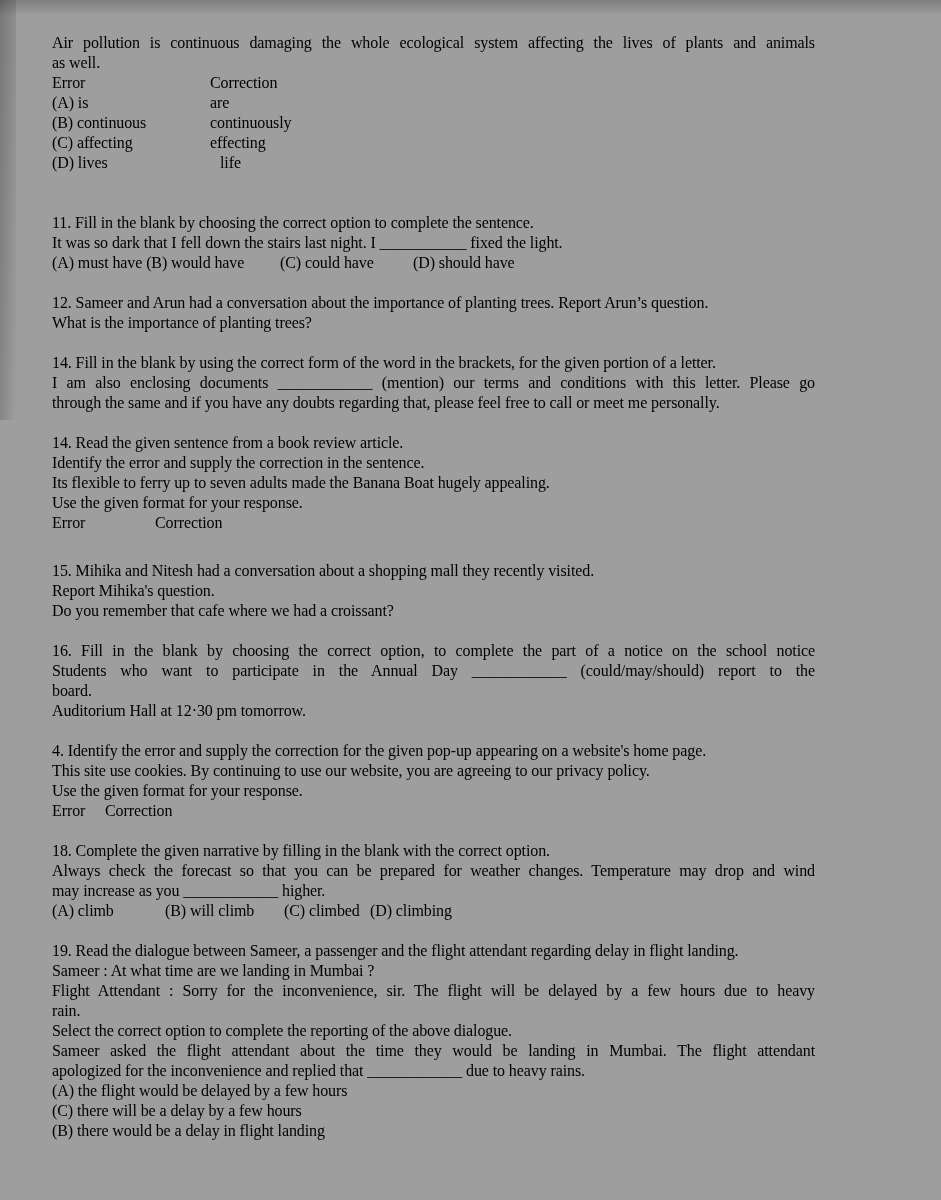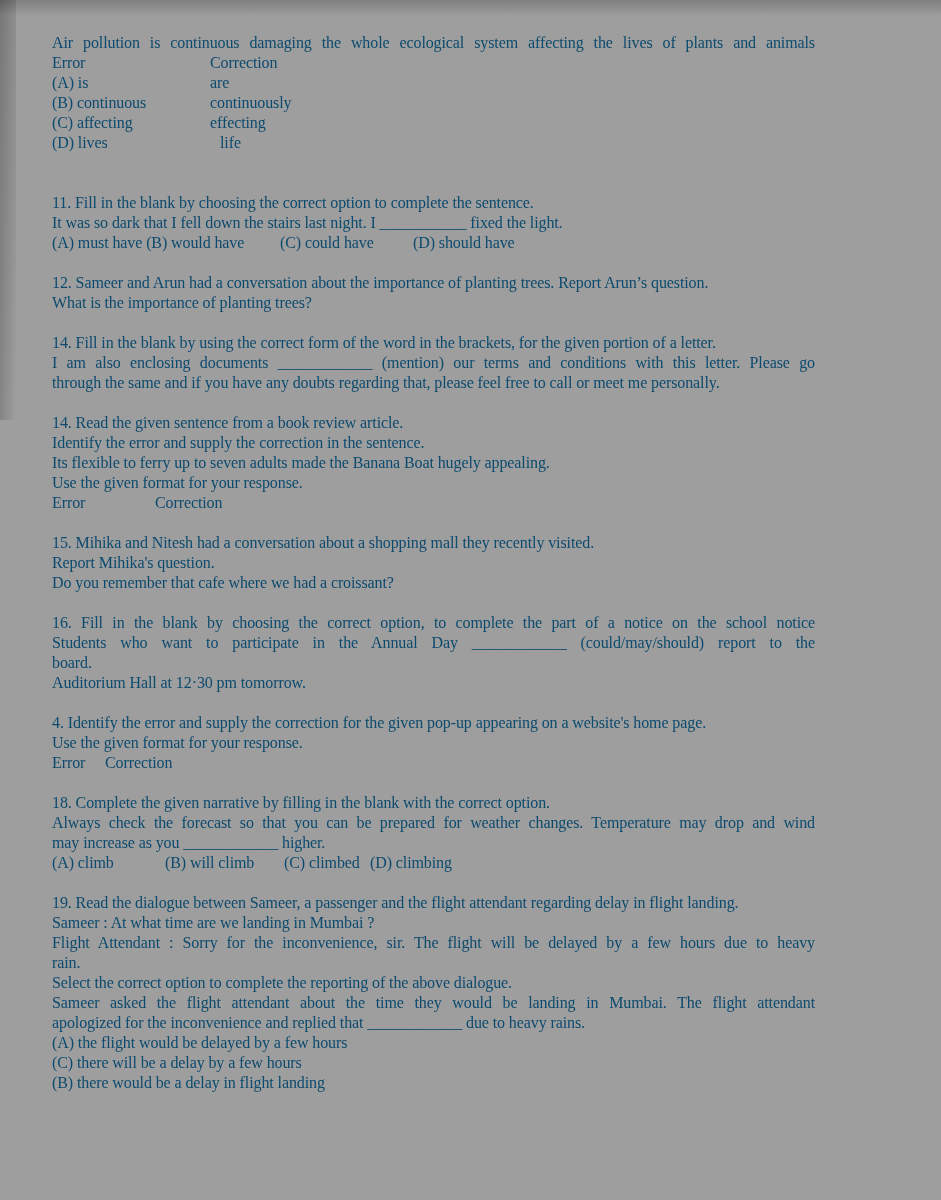--- a/index.html
+++ b/index.html
@@ -34,21 +34,21 @@
     width: 16px; height: 420px;
     background: linear-gradient(to right, rgba(0,0,0,0.16), rgba(0,0,0,0)),
                 linear-gradient(to bottom, rgba(0,0,0,0.10), rgba(0,0,0,0));
     pointer-events: none;
   }
   #content {
     position: absolute;
     left: 52px;
     top: 33px;
     width: 763px;
-    color: #0c4a6e;
+    color: #000000;
     font-size: 16px;
     line-height: 20px;
     letter-spacing: -0.1px;
   }
   .block { margin: 0; }
   .line {
     position: relative;
     min-height: 20px;
     white-space: nowrap;
   }
@@ -63,20 +63,21 @@
     white-space: nowrap;
   }
 </style>
 </head>
 <body>
 
 <div id="page">
   <div id="content">
       <div class="block">
         <div class="line justify"><span>Air pollution is continuous damaging the whole ecological system affecting the lives of plants and animals</span></div>
+        <div class="line"><span>as well.</span></div>
         <div class="line"><span>Error</span><span class="seg-abs" style="left: 158px;">Correction</span></div>
         <div class="line"><span>(A) is</span><span class="seg-abs" style="left: 158px;">are</span></div>
         <div class="line"><span>(B) continuous</span><span class="seg-abs" style="left: 158px;">continuously</span></div>
         <div class="line"><span>(C) affecting</span><span class="seg-abs" style="left: 158px;">effecting</span></div>
         <div class="line"><span>(D) lives</span><span class="seg-abs" style="left: 168px;">life</span></div>
       </div>
       <div class="block" style="margin-top: 40px;">
         <div class="line"><span>11. Fill in the blank by choosing the correct option to complete the sentence.</span></div>
         <div class="line"><span>It was so dark that I fell down the stairs last night. I ___________ fixed the light.</span></div>
         <div class="line"><span>(A) must have (B) would have</span><span class="seg-abs" style="left: 228px;">(C) could have</span><span class="seg-abs" style="left: 361px;">(D) should have</span></div>
@@ -90,33 +91,34 @@
         <div class="line justify"><span>I am also enclosing documents ____________ (mention) our terms and conditions with this letter. Please go</span></div>
         <div class="line"><span>through the same and if you have any doubts regarding that, please feel free to call or meet me personally.</span></div>
       </div>
       <div class="block" style="margin-top: 20px;">
         <div class="line"><span>14. Read the given sentence from a book review article.</span></div>
         <div class="line"><span>Identify the error and supply the correction in the sentence.</span></div>
         <div class="line"><span>Its flexible to ferry up to seven adults made the Banana Boat hugely appealing.</span></div>
         <div class="line"><span>Use the given format for your response.</span></div>
         <div class="line"><span>Error</span><span class="seg-abs" style="left: 103px;">Correction</span></div>
       </div>
-      <div class="block" style="margin-top: 20px;">
+      <div class="block" style="margin-top: 28px;">
         <div class="line"><span>15. Mihika and Nitesh had a conversation about a shopping mall they recently visited.</span></div>
         <div class="line"><span>Report Mihika's question.</span></div>
         <div class="line"><span>Do you remember that cafe where we had a croissant?</span></div>
       </div>
       <div class="block" style="margin-top: 20px;">
         <div class="line justify"><span>16. Fill in the blank by choosing the correct option, to complete the part of a notice on the school notice</span></div>
         <div class="line justify"><span>Students who want to participate in the Annual Day ____________ (could/may/should) report to the</span></div>
         <div class="line"><span>board.</span></div>
         <div class="line"><span>Auditorium Hall at 12·30 pm tomorrow.</span></div>
       </div>
       <div class="block" style="margin-top: 20px;">
         <div class="line"><span>4. Identify the error and supply the correction for the given pop-up appearing on a website's home page.</span></div>
+        <div class="line"><span>This site use cookies. By continuing to use our website, you are agreeing to our privacy policy.</span></div>
         <div class="line"><span>Use the given format for your response.</span></div>
         <div class="line"><span>Error</span><span class="seg-abs" style="left: 53px;">Correction</span></div>
       </div>
       <div class="block" style="margin-top: 20px;">
         <div class="line"><span>18. Complete the given narrative by filling in the blank with the correct option.</span></div>
         <div class="line justify"><span>Always check the forecast so that you can be prepared for weather changes. Temperature may drop and wind</span></div>
         <div class="line"><span>may increase as you ____________ higher.</span></div>
         <div class="line"><span>(A) climb</span><span class="seg-abs" style="left: 113px;">(B) will climb</span><span class="seg-abs" style="left: 232px;">(C) climbed</span><span class="seg-abs" style="left: 318px;">(D) climbing</span></div>
       </div>
       <div class="block" style="margin-top: 20px;">

